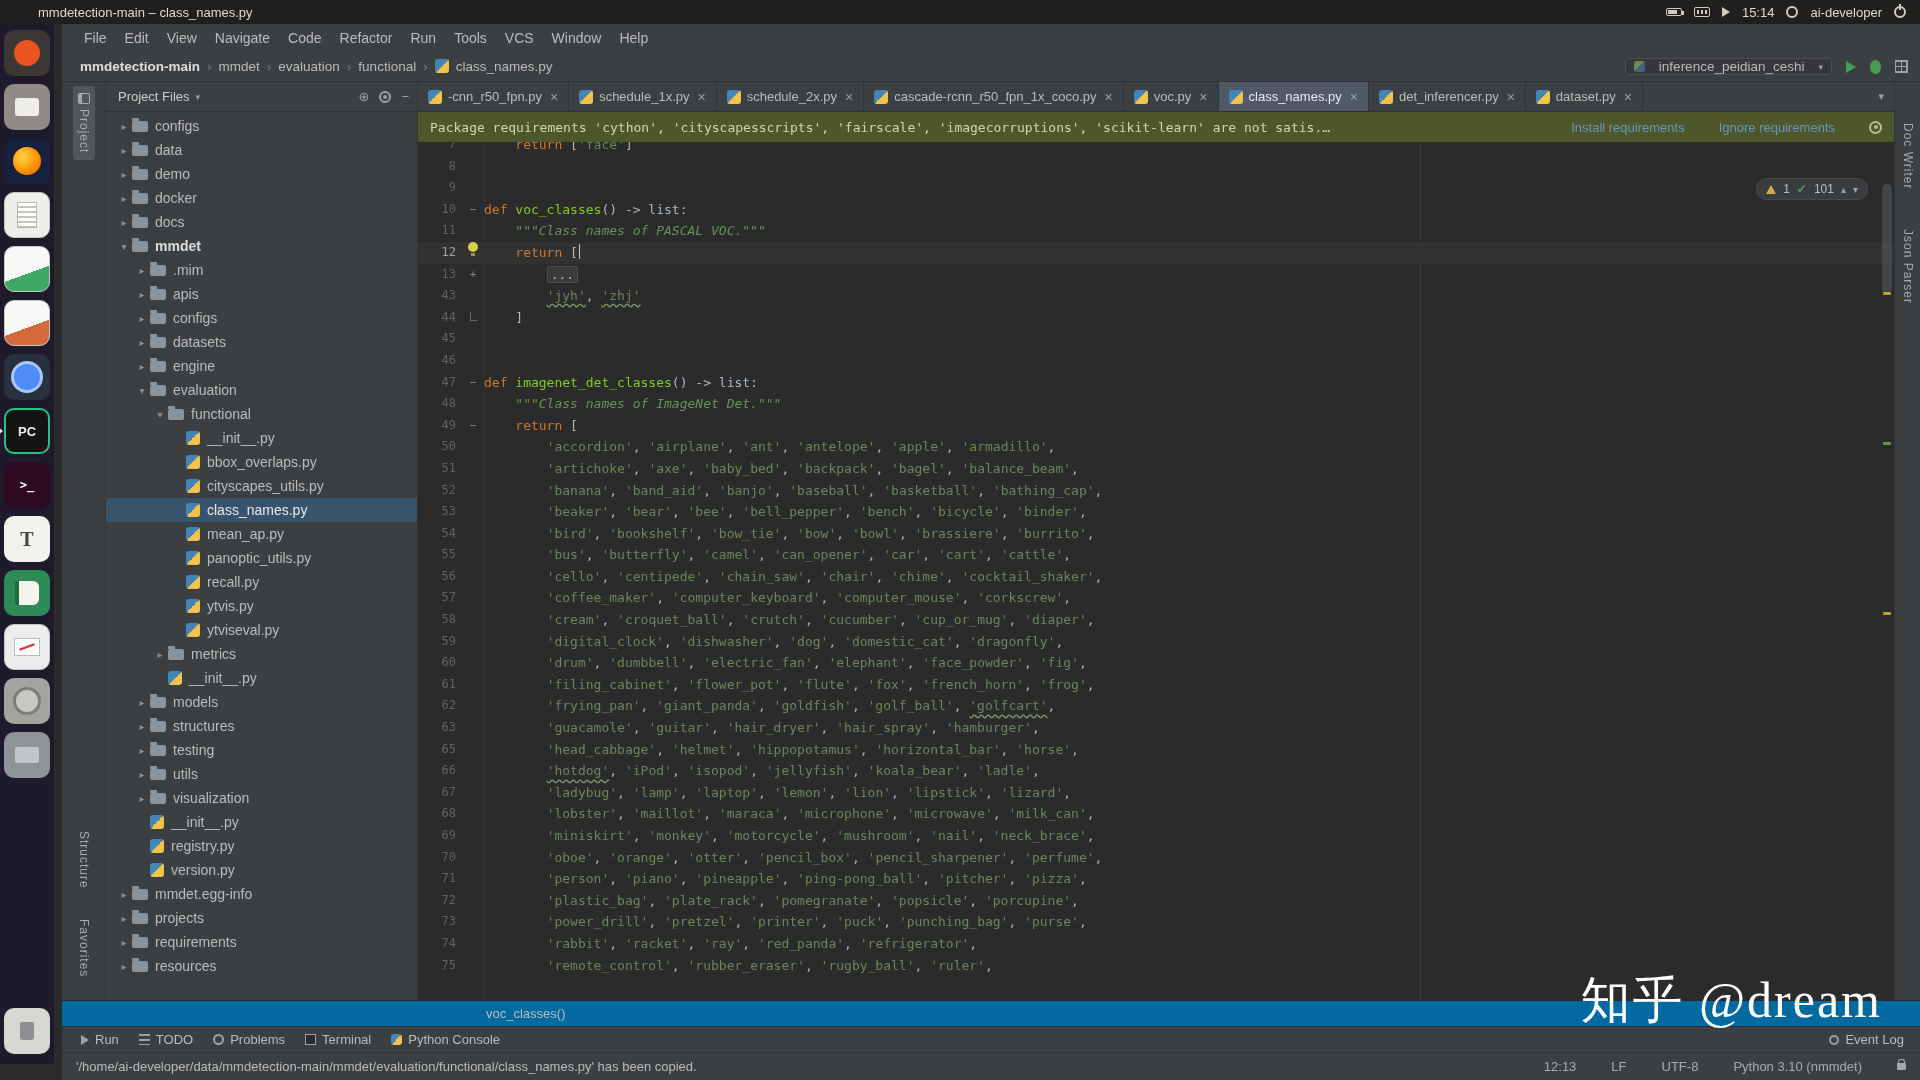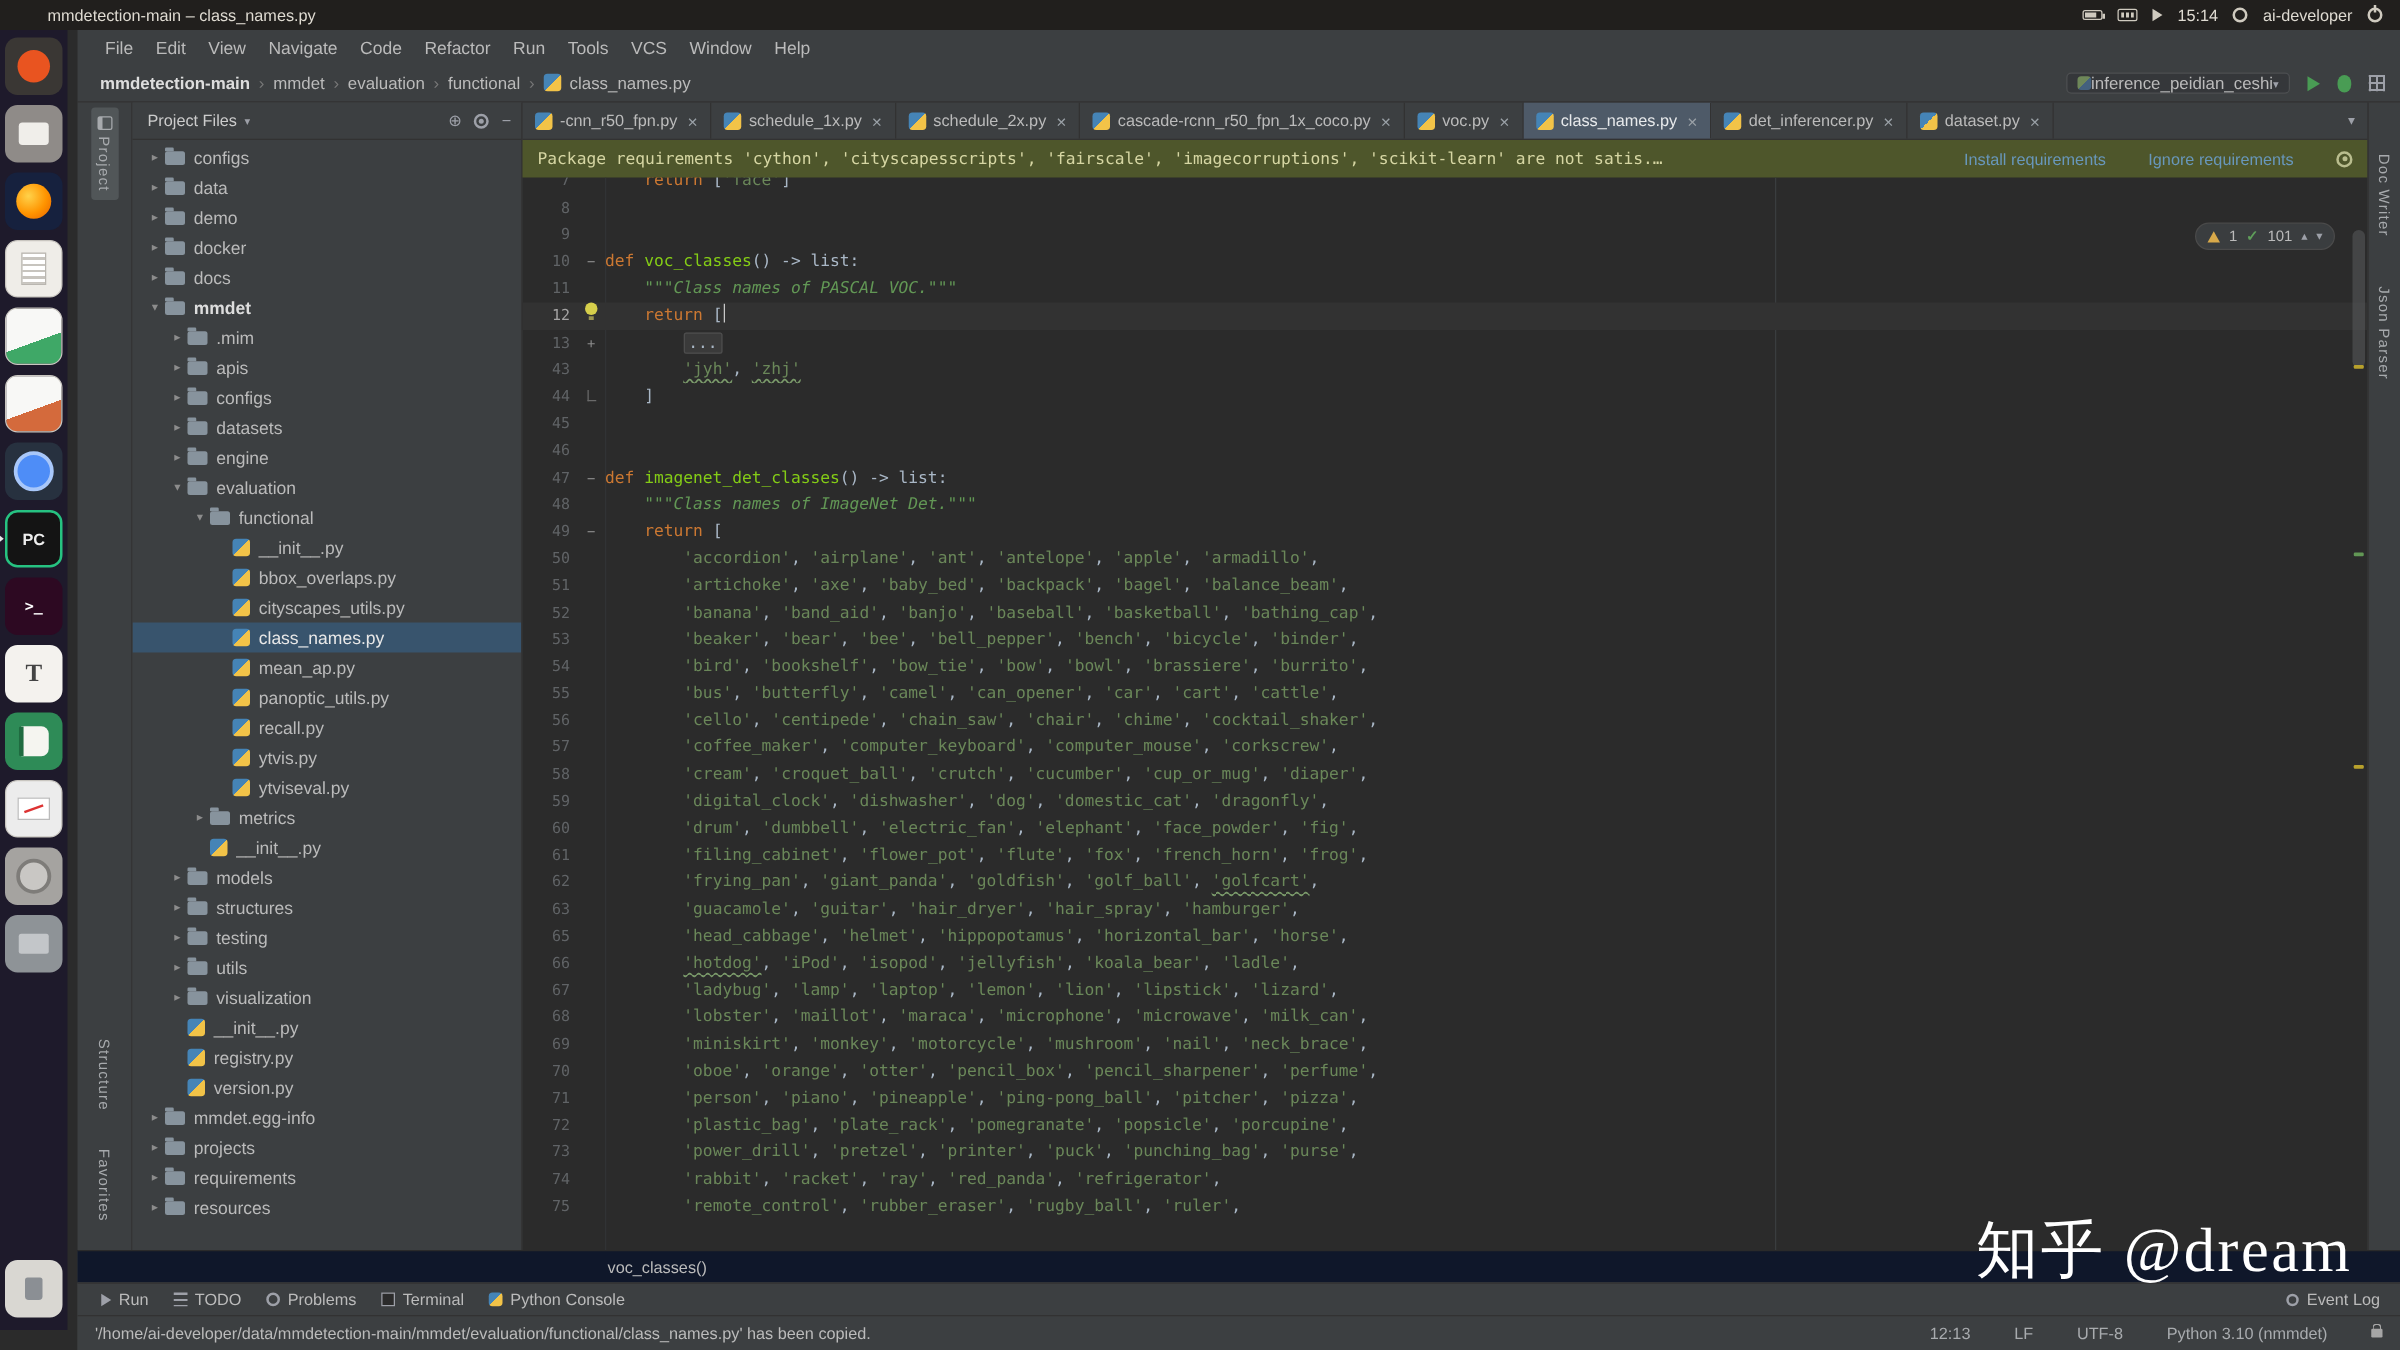--- a/index.html
+++ b/index.html
@@ -41,21 +41,21 @@
 .s-trash{background:#d9d7d2}.s-trash::before{content:'';width:14px;height:18px;background:#8b8f94;border-radius:2px 2px 3px 3px}
 
 
 .ide{position:absolute;left:62px;top:24px;right:0;bottom:0;background:#3c3f41;display:flex;flex-direction:column}
 .menubar{height:28px;display:flex;align-items:center;padding-left:14px;gap:2px;font-size:14px;color:#bbb;flex:none}
 .menu-item{padding:3px 8px;border-radius:3px}
 .crumbrow{height:30px;display:flex;align-items:center;padding:0 12px 0 18px;font-size:13.5px;border-bottom:1px solid #323232;flex:none}
 .crumb{color:#bbb}.crumb.first{font-weight:bold;color:#ddd}
 .crumbsep{color:#777;margin:0 7px}
 .runwidget{margin-left:auto;display:flex;align-items:center;gap:14px}
-.runchip{display:flex;align-items:center;gap:0;background:#35373a;border:1px solid #4d4f51;border-radius:4px;padding:0 8px;color:#bbb}
+.runchip{display:flex;align-items:center;gap:14px;background:#35373a;border:1px solid #4d4f51;border-radius:4px;padding:0 8px;color:#bbb}
 .chipicon{width:11px;height:11px;border-radius:3px;background:linear-gradient(135deg,#6e8759 50%,#44617e 50%)}
 .dd{font-size:9px;color:#9da0a8}
 .play{width:0;height:0;border-top:6px solid transparent;border-bottom:6px solid transparent;border-left:10px solid #499c54}
 .bug{width:11px;height:14px;background:#499c54;border-radius:6px/7px}
 .gridic{width:13px;height:13px;background:repeating-linear-gradient(0deg,#9da0a8 0 1.5px,transparent 1.5px 5.7px),repeating-linear-gradient(90deg,#9da0a8 0 1.5px,transparent 1.5px 5.7px)}
 
 .main{flex:1;display:flex;min-height:0}
 
 .stripeL{width:44px;border-right:1px solid #323232;display:flex;flex-direction:column;align-items:center;padding-top:4px;flex:none}
 .stripeR{width:26px;border-left:1px solid #323232;display:flex;flex-direction:column;align-items:center;padding-top:34px;gap:26px;flex:none}
@@ -118,21 +118,21 @@
 .warn-tri{width:0;height:0;border-left:5px solid transparent;border-right:5px solid transparent;border-bottom:9px solid #d8a94a}
 .okchk{color:#5f9e5a;font-weight:bold}
 .insp .nav{color:#9da0a8;font-size:10px}
 .vsb{position:absolute;right:2px;top:34px;width:10px;bottom:4px}
 .vsb .thumb{position:absolute;top:8px;height:110px;width:10px;background:#595b5d;border-radius:5px;opacity:.55}
 .stripe-mark{position:absolute;right:3px;width:8px;height:3px;border-radius:1px}
 
 .watermark{position:absolute;right:38px;bottom:46px;font-size:50px;color:#fff;z-index:40;font-family:"Liberation Serif",serif;letter-spacing:2px}
 
 
-.ebc{height:26px;background:#0f172a;border-top:1px solid #2a2a2a;display:flex;align-items:center;padding-left:424px;color:#bbb;flex:none}
+.ebc{height:26px;background:#0369a1;border-top:1px solid #2a2a2a;display:flex;align-items:center;padding-left:424px;color:#bbb;flex:none}
 .toolsbar{height:26px;background:#3c3f41;border-top:1px solid #323232;display:flex;align-items:center;gap:2px;padding:0 10px;flex:none}
 .tool{display:flex;align-items:center;gap:6px;padding:2px 9px;border-radius:3px;color:#bbb}
 .ti{width:11px;height:11px;flex:none}
 .ti-run{width:0;height:0;border-top:5px solid transparent;border-bottom:5px solid transparent;border-left:8px solid #9da0a8;background:none}
 .ti-todo{background:repeating-linear-gradient(#9da0a8 0 2px,transparent 2px 5px)}
 .ti-problems{border:2px solid #9da0a8;border-radius:50%}
 .ti-terminal{background:#2b2b2b;border:1px solid #9da0a8}
 .ti-python{border-radius:3px;background:linear-gradient(135deg,#4584b6 50%,#f2c348 50%)}
 .eventlog{margin-left:auto;display:flex;align-items:center;gap:6px;padding-right:6px}
 .belldot{width:10px;height:10px;border:2px solid #9da0a8;border-radius:50%}

